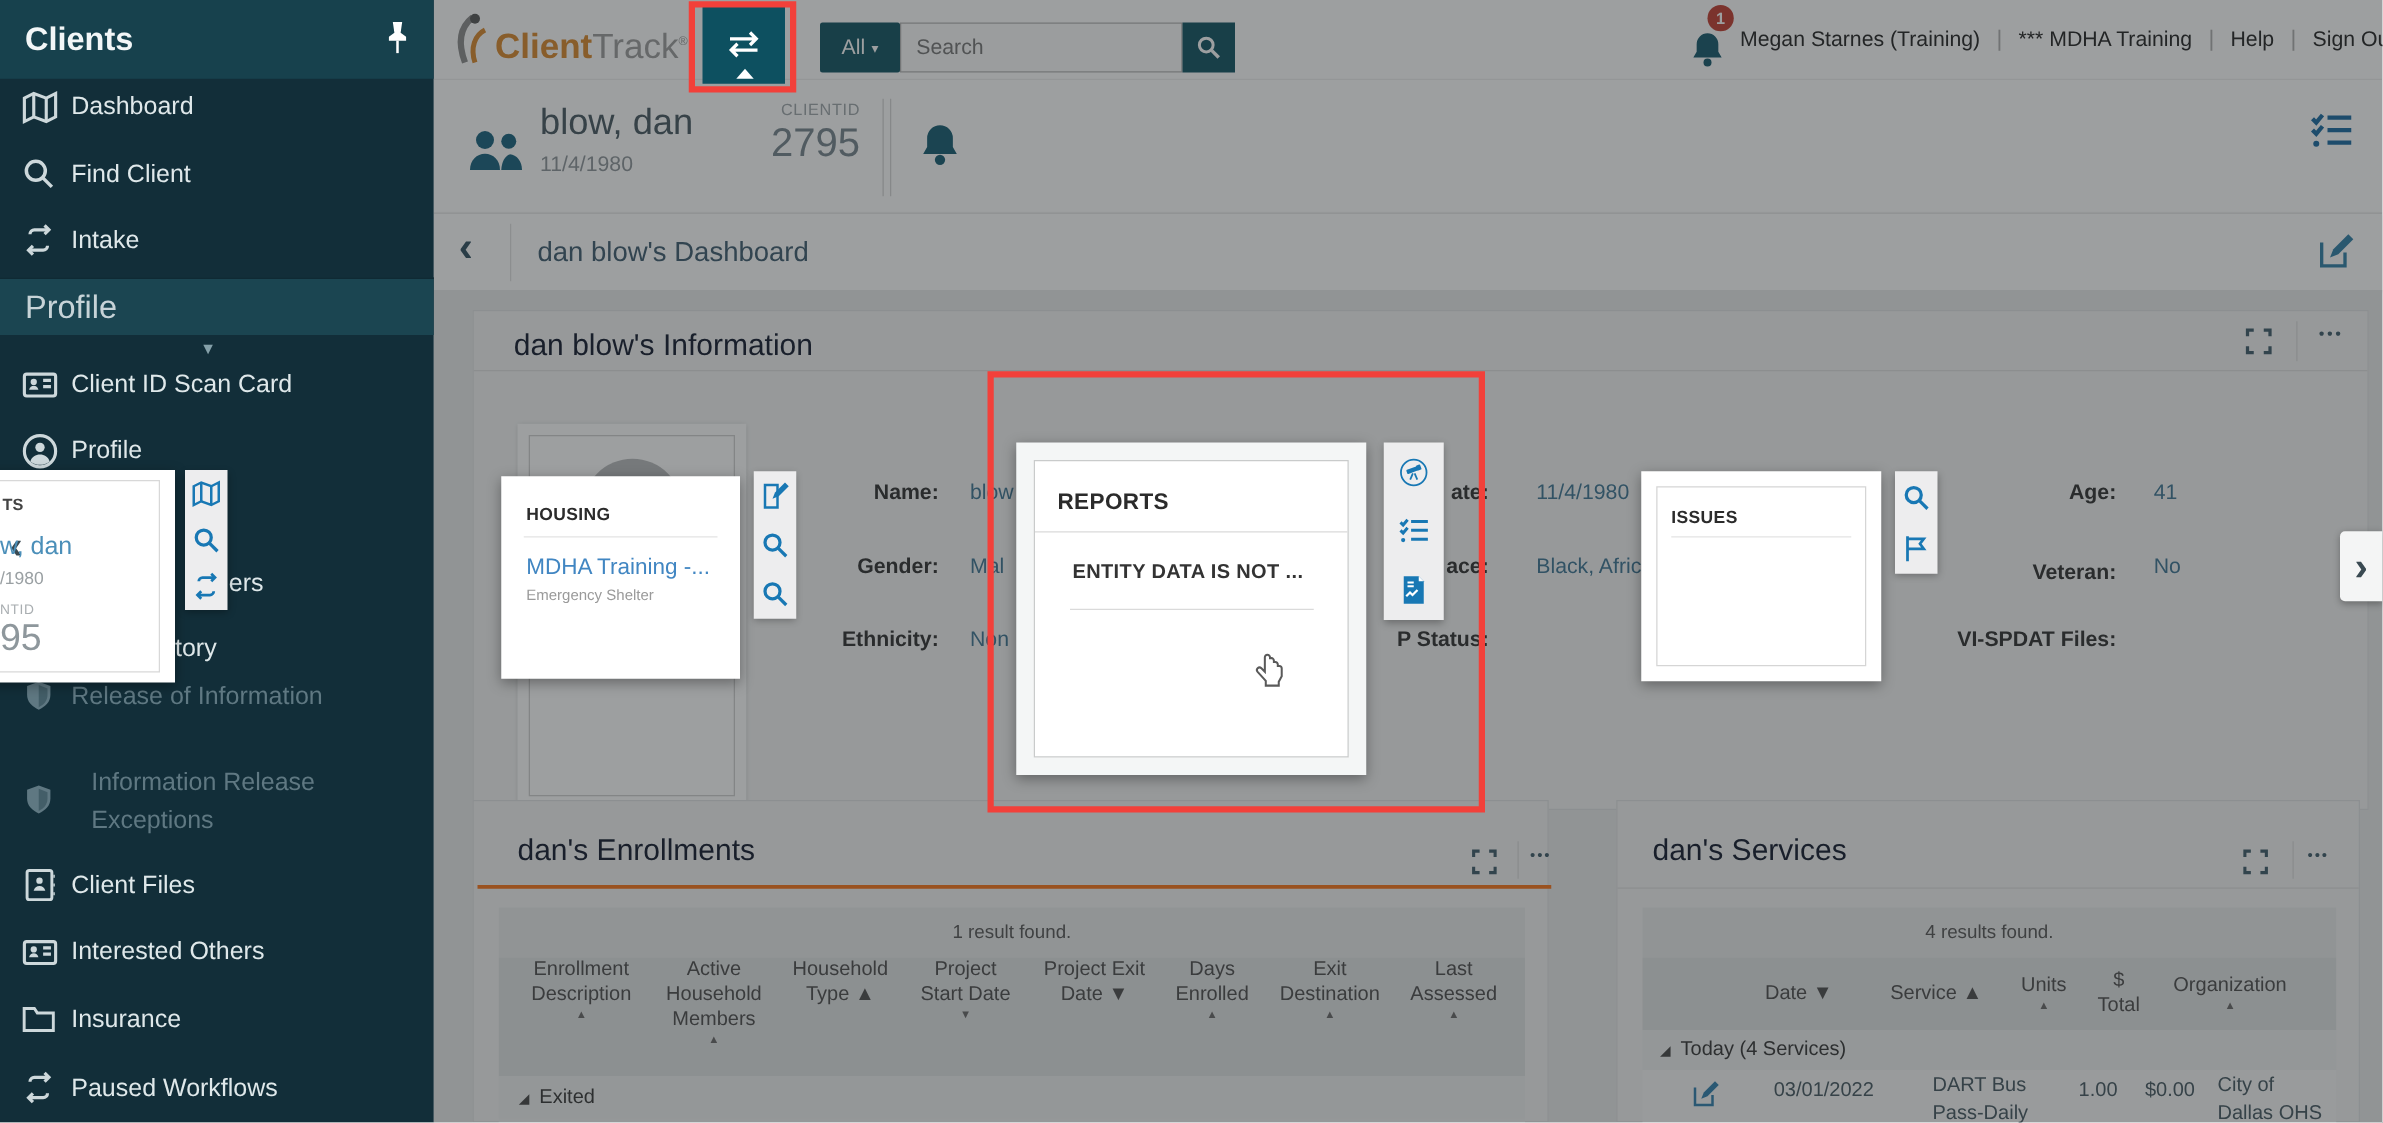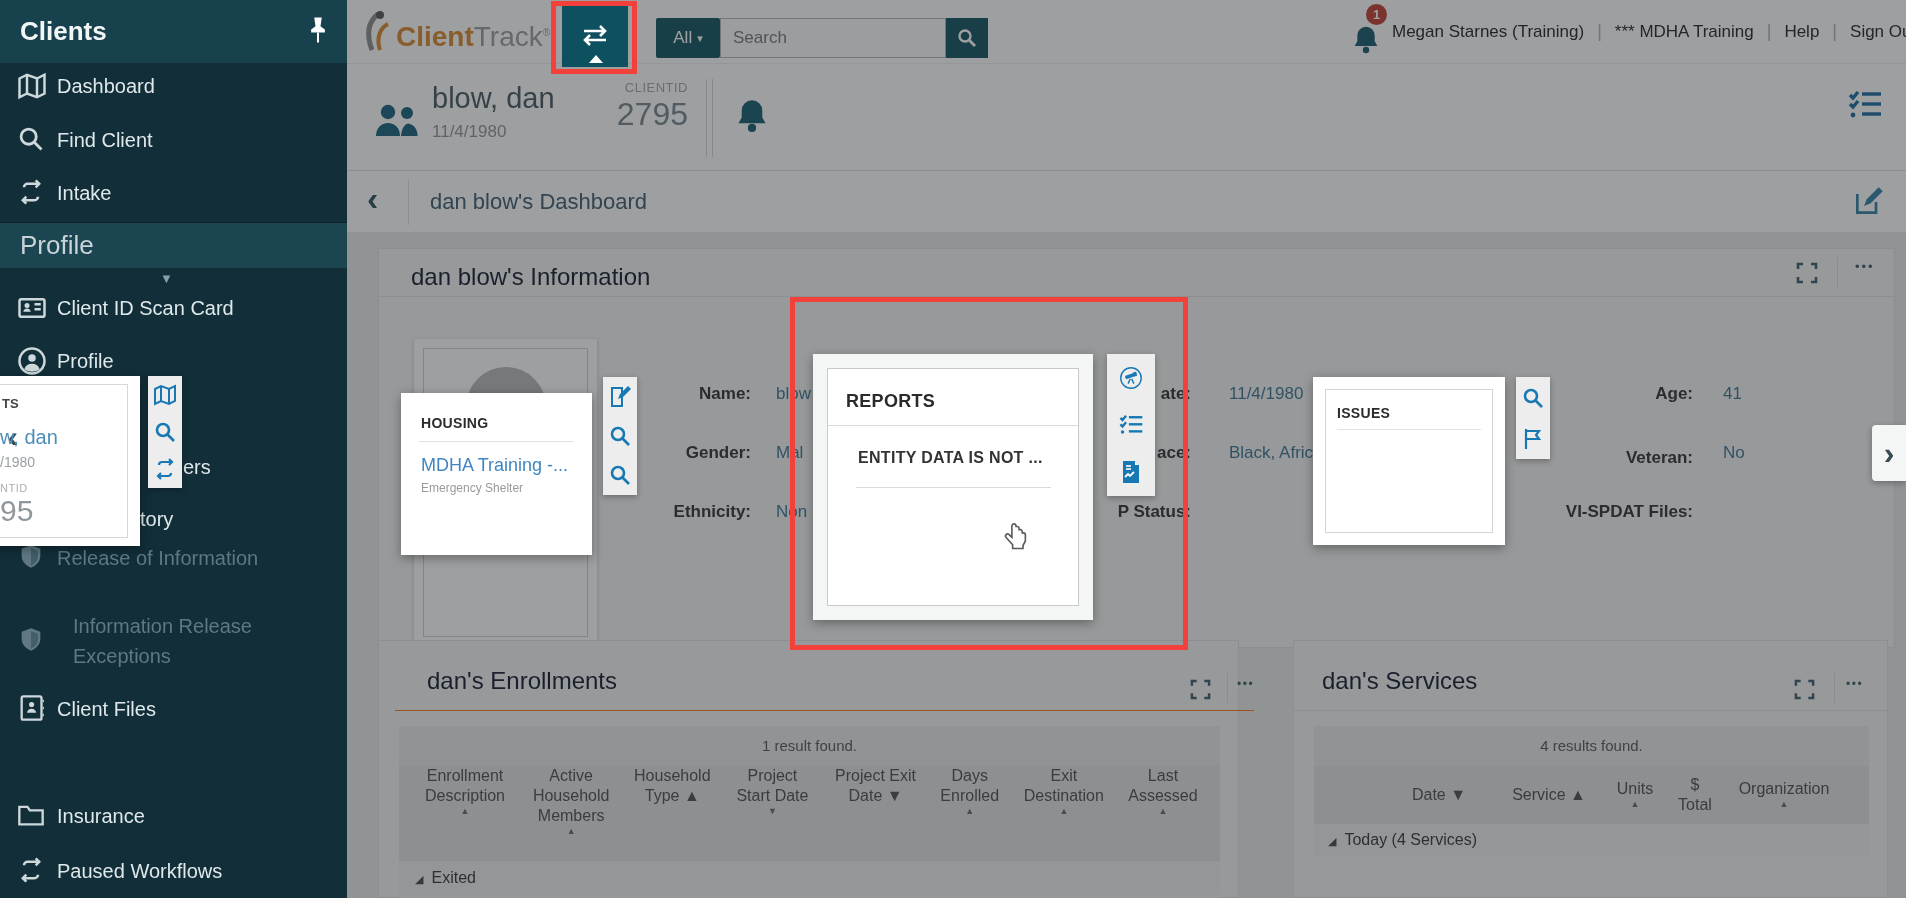--- a/index.html
+++ b/index.html
@@ -192,21 +192,21 @@
 
     <div class="abs lblb" style="left:1164px;top:135px;width:150px;text-align:right;">Age:</div>
     <div class="abs valt" style="left:1344px;top:135px;">41</div>
     <div class="abs lblb" style="left:1164px;top:199px;width:150px;text-align:right;">Veteran:</div>
     <div class="abs valt" style="left:1344px;top:194px;">No</div>
     <div class="abs lblb" style="left:1164px;top:253px;width:150px;text-align:right;">VI-SPDAT Files:</div>
     <div class="abs valt" style="left:1344px;top:253px;"></div>
   </div>
 
   <div class="abs panel" style="left:378px;top:640px;width:861px;height:258px;">
-    <div class="abs" style="left:16px;top:0;width:100%;height:70px;border-bottom:1px solid #f97316;">
+    <div class="abs" style="left:3px;top:0;width:100%;height:70px;border-bottom:3px solid #f97316;">
       <span class="panel-title abs" style="left:32px;top:26px;">dan's Enrollments</span>
       <span class="abs pn-ic" style="left:795px;top:38px;">
         <svg width="21" height="21" viewBox="0 0 22 22" fill="none" stroke="#3d5a68" stroke-width="2.6">
             <path d="M2 7V2h5M15 2h5v5M20 15v5h-5M7 20H2v-5"></path>
           </svg>
       </span>
       <span class="abs" style="left:832px;top:32px;width:1px;height:30px;background:#dcdcdc;"></span>
       <span class="abs pn-ic" style="left:842px;top:36px;font-size:12px;letter-spacing:1.5px;">•••</span>
     </div>
     <div class="abs capband" style="left:20px;top:85px;width:821px;height:40px;line-height:40px;">1 result found.</div>
@@ -282,20 +282,35 @@
         <div>$</div>
           <div>Total</div>
       </div>
       <div class="col" style="width:120px;">
         <div>Organization</div>
           <div class="colcaret">▲</div>
       </div>
     </div>
     <div class="abs grpband" style="left:20px;top:183px;width:555px;height:32px;line-height:32px;padding-left:14px;">
       <span style="font-size:11px;color:#444;margin-right:8px;">◢</span><span>Today (4 Services)</span>
+    </div>
+    <div class="abs" style="left:20px;top:215px;width:555px;height:43px;background:#f7f8f8;color:#44565f;font-size:16px;">
+      <span class="abs" style="left:38px;top:8px;">
+        <svg width="24" height="24" viewBox="0 0 24 24" fill="none" stroke="#2f7fae" stroke-width="2">
+            <path d="M4 6v14h14v-8"></path>
+            <path d="M9 15l2-5 9-9 3 3-9 9z" fill="#2f7fae" stroke="none"></path>
+          </svg>
+      </span>
+      <span class="abs" style="left:105px;top:8px;">03/01/2022</span>
+      <span class="abs" style="left:232px;top:4px;">DART Bus</span>
+      <span class="abs" style="left:232px;top:26px;">Pass-Daily</span>
+      <span class="abs" style="left:330px;top:8px;width:50px;text-align:right;">1.00</span>
+      <span class="abs" style="left:390px;top:8px;width:52px;text-align:right;">$0.00</span>
+      <span class="abs" style="left:460px;top:4px;">City of</span>
+      <span class="abs" style="left:460px;top:26px;">Dallas OHS</span>
     </div>
   </div>
 
   <div id="film" class="abs"></div>
 
   <div id="sidebar" class="abs">
     <div class="sb-header abs">
       <span>Clients</span>
       <span class="abs" style="left:305px;top:15px;">
         <svg width="26" height="30" viewBox="0 0 20 24" fill="#fff">
@@ -387,20 +402,32 @@
         <svg viewBox="0 0 24 24" width="28" height="28" fill="none" stroke="currentColor" stroke-width="2">
             <rect x="4" y="2" width="17" height="20" rx="1.5"></rect>
             <circle cx="12.5" cy="9" r="2.2" fill="currentColor" stroke="none"></circle>
             <path d="M8.5 16c.5-2.4 2-3.4 4-3.4s3.5 1 4 3.4z" fill="currentColor" stroke="none"></path>
             <line x1="22" y1="6" x2="23" y2="6"></line>
             <line x1="22" y1="12" x2="23" y2="12"></line>
             <line x1="22" y1="18" x2="23" y2="18"></line>
           </svg>
       </span>
       <span class="lbl">Client Files</span>
+    </div>
+    <div class="sb-item abs" style="top:736px;">
+      <span class="ic">
+        <svg viewBox="0 0 24 24" width="30" height="30" fill="none" stroke="currentColor" stroke-width="2">
+            <rect x="2" y="5" width="20" height="14" rx="1.5"></rect>
+            <circle cx="8" cy="10" r="2" fill="currentColor" stroke="none"></circle>
+            <path d="M5 15c.4-1.8 1.6-2.6 3-2.6s2.6.8 3 2.6z" fill="currentColor" stroke="none"></path>
+            <line x1="14" y1="9" x2="19" y2="9"></line>
+            <line x1="14" y1="13" x2="19" y2="13"></line>
+          </svg>
+      </span>
+      <span class="lbl">Interested Others</span>
     </div>
     <div class="sb-item abs" style="top:790px;">
       <span class="ic">
         <svg viewBox="0 0 24 24" width="28" height="28" fill="none" stroke="currentColor" stroke-width="2">
             <path d="M2 5h7l2 3h11v12H2z"></path>
           </svg>
       </span>
       <span class="lbl">Insurance</span>
     </div>
     <div class="sb-item abs" style="top:845px;">
@@ -445,21 +472,21 @@
     <span>
       <svg viewBox="0 0 24 24" fill="none" stroke="currentColor" stroke-width="2.2">
           <path d="M6 8a3 3 0 013-3h10"></path>
           <path d="M16 2l3 3-3 3"></path>
           <path d="M18 16a3 3 0 01-3 3H5"></path>
           <path d="M8 22l-3-3 3-3"></path>
         </svg>
     </span>
   </div>
 
-  <div class="abs card z35" style="left:401px;top:381px;width:191px;height:162px;margin-top:12px;">
+  <div class="abs card z35" style="left:401px;top:381px;width:191px;height:162px;">
     <div class="abs card-h" style="left:20px;top:22px;font-size:14px;">HOUSING</div>
     <div class="abs" style="left:18px;top:48px;width:155px;height:1px;background:#e3e3e3;"></div>
     <div class="abs" style="left:20px;top:62px;font-size:18px;color:#4186c2;white-space:nowrap;">MDHA Training -...</div>
     <div class="abs" style="left:20px;top:88px;font-size:12px;color:#9a9a9a;">Emergency Shelter</div>
   </div>
   <div class="abs strip z35" style="left:603px;top:377px;width:34px;height:118px;">
     <span>
       <svg viewBox="0 0 24 24" fill="none" stroke="currentColor" stroke-width="2">
           <path d="M4 3h10v18H4z"></path>
           <path d="M10 14l2-5 8-8 3 3-8 8z" fill="currentColor" stroke="none"></path>

